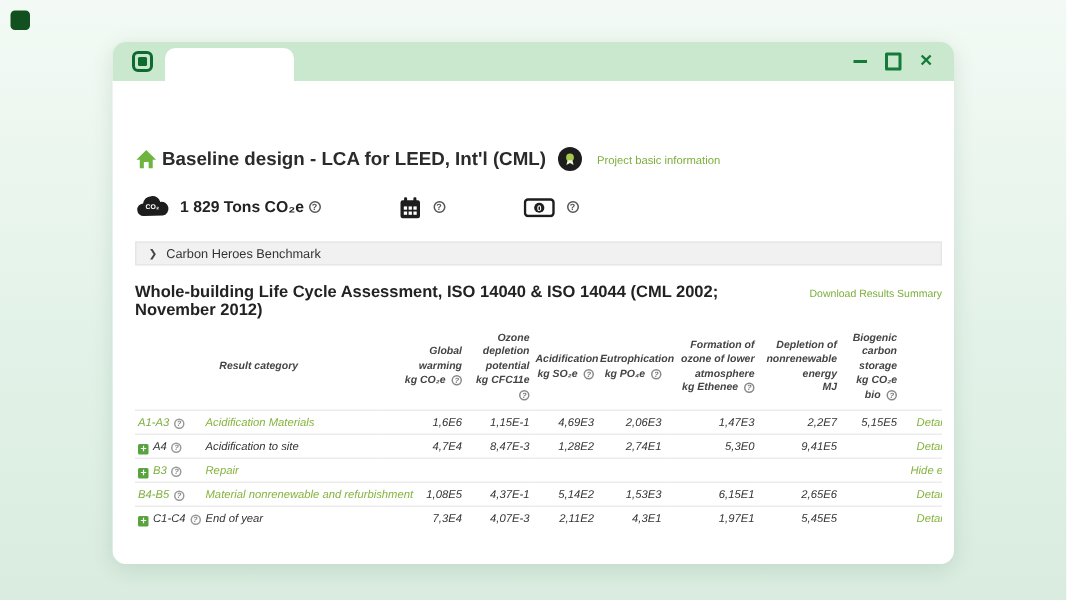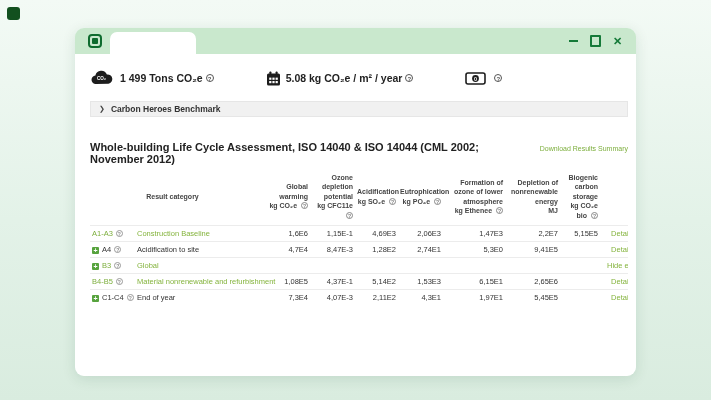--- a/index.html
+++ b/index.html
@@ -45,30 +45,30 @@
        font-size:6px; line-height:8px; text-align:center; color:#555; font-weight:bold;
        vertical-align:super; margin-left:3px; }
   .q::after { content:"?"; }
 
   
   .accordions { margin-top:15px; }
   .acc { height:16px; background:#f1f1f1; border:1px solid #e6e6e6; display:flex;
          align-items:center; padding-left:8px; margin-bottom:4px; cursor:pointer; }
   .acc-ch { font-size:7px; color:#444; margin-right:6px; display:inline-block; }
   .acc-ch.open { transform:rotate(90deg); }
-  .acc-label { font-size:8.5px; font-weight:bold; color:#333; }
-
-  
-  .sec-head { display:flex; align-items:baseline; justify-content:flex-start; margin-top:24px; }
+  .acc-label { font-size:8.5px; font-weight:normal; color:#333; }
+
+  
+  .sec-head { display:flex; align-items:baseline; justify-content:flex-start; margin-top:12px; }
   .sec-title { font-size:11px; font-weight:bold; color:#222; }
   .dl-link { font-size:7px; color:#7cae3c; cursor:pointer; white-space:nowrap; margin-left:10px; }
 
   
   .tbl-wrap { margin-top:4px; overflow:hidden; width:538px; }
-  table { border-collapse:collapse; table-layout:fixed; width:546px; }
+  table { border-collapse:collapse; table-layout:fixed; width:546px;font-style:italic; }
   col.c1{width:45px} col.c2{width:120px} col.c3{width:55px} col.c4{width:45px}
   col.c5{width:43px} col.c6{width:45px} col.c7{width:62px} col.c8{width:55px}
   col.c9{width:40px} col.c10{width:36px}
   th { font-size:7px; font-weight:bold; color:#444; text-align:right; vertical-align:middle;
        padding:4px 2px 5px 2px; line-height:1.35; }
   th.cat { text-align:center; }
   .thq { display:inline-block; width:7px; height:7px; border:1px solid #888; border-radius:50%;
          font-size:5px; line-height:7px; text-align:center; color:#777; font-weight:bold; margin-left:2px; }
   .thq::after { content:"?"; }
   td { font-size:7.5px; color:#333; height:16px; text-align:right; padding:0 2px;
@@ -98,45 +98,57 @@
       <span class="tab"></span>
       <span class="controls">
         <span class="ctl ctl-min"></span>
         <span class="ctl ctl-max"></span>
         <span class="ctl">✕</span>
       </span>
     </div>
 
     <div class="content">
 
+      <div class="app-header">
+        <svg class="home-ic" viewBox="0 0 16 16">
+          <path d="M8 1 L15 8 H12.6 V14 H9.7 V9.6 H6.3 V14 H3.4 V8 H1 Z" fill="#6fb43f"></path>
+        </svg>
+        <span class="page-title">Baseline design - LCA for LEED, Int'l (CML)</span>
+        <span class="badge">
+          <svg width="10" height="10" viewBox="0 0 10 10">
+            <circle cx="5" cy="4" r="2.6" fill="#a5c94f"></circle>
+            <path d="M3.4 5.8 L2.6 9 L5 7.6 L7.4 9 L6.6 5.8 Z" fill="#e9f2d2"></path>
+          </svg>
+        </span>
+        <span class="proj-link">Project basic information</span>
+      </div>
 
       <div class="metrics">
         <div class="metric">
           <svg class="m-ic" width="25" height="16" viewBox="0 0 25 16">
             <path d="M6 14 a4.2 4.2 0 0 1 -.6 -8.4 a6 6 0 0 1 11.5 -1 a4.6 4.6 0 0 1 1.6 9.1 Z" fill="#1d1d1d"></path>
             <text x="11.5" y="9.5" font-size="4.6" font-weight="bold" fill="#fff" text-anchor="middle" font-family="Liberation Sans, sans-serif">CO₂</text>
           </svg>
-          <span class="m-text">1 499 Tons CO₂e</span>
+          <span class="m-text">1 829 Tons CO₂e</span>
           <span class="q"></span>
         </div>
         <div class="metric">
           <svg class="m-ic" width="15" height="15" viewBox="0 0 15 15">
             <rect x="1" y="2.5" width="13" height="12" rx="1.5" fill="#1d1d1d"></rect>
             <rect x="3.4" y="0.5" width="2" height="3.4" rx="0.8" fill="#1d1d1d"></rect>
             <rect x="9.6" y="0.5" width="2" height="3.4" rx="0.8" fill="#1d1d1d"></rect>
             <g fill="#fff">
               <rect x="3.2" y="6.6" width="2.2" height="2.2"></rect>
                 <rect x="6.4" y="6.6" width="2.2" height="2.2"></rect>
                 <rect x="9.6" y="6.6" width="2.2" height="2.2"></rect>
               <rect x="3.2" y="10" width="2.2" height="2.2"></rect>
                 <rect x="6.4" y="10" width="2.2" height="2.2"></rect>
                 <rect x="9.6" y="10" width="2.2" height="2.2"></rect>
             </g>
           </svg>
-          <span class="m-text">5.08 kg CO₂e / m² / year</span>
           <span class="q"></span>
         </div>
         <div class="metric">
           <svg class="m-ic" width="21" height="13" viewBox="0 0 21 13">
             <rect x="1" y="1" width="19" height="11" rx="2" fill="none" stroke="#1d1d1d" stroke-width="1.6"></rect>
             <circle cx="10.5" cy="6.5" r="3.4" fill="#1d1d1d"></circle>
             <text x="10.5" y="8.6" font-size="5.4" font-weight="bold" fill="#fff" text-anchor="middle" font-family="Liberation Sans, sans-serif">0</text>
           </svg>
           <span class="q"></span>
         </div>
@@ -202,21 +214,21 @@
                   <div>kg CO₂e bio <span class="thq"></span></div>
                 </th>
                 <th>
                   <div></div>
                 </th>
               </tr>
             </thead>
           <tbody id="tbody">
               <tr>
                 <td class="code g">A1-A3<span class="rq"></span></td>
-                <td class="cat lnk">Construction Baseline</td>
+                <td class="cat lnk">Acidification Materials</td>
                 <td>1,6E6</td>
                 <td>1,15E-1</td>
                 <td>4,69E3</td>
                 <td>2,06E3</td>
                 <td>1,47E3</td>
                 <td>2,2E7</td>
                 <td>5,15E5</td>
                 <td class="act lnk">Details</td>
               </tr>
               <tr>
@@ -226,21 +238,21 @@
                 <td>8,47E-3</td>
                 <td>1,28E2</td>
                 <td>2,74E1</td>
                 <td>5,3E0</td>
                 <td>9,41E5</td>
                 <td></td>
                 <td class="act lnk">Details</td>
               </tr>
               <tr>
                 <td class="code g"><span class="plus"></span>B3<span class="rq"></span></td>
-                <td class="cat lnk">Global</td>
+                <td class="cat lnk">Repair</td>
                 <td></td>
                 <td></td>
                 <td></td>
                 <td></td>
                 <td></td>
                 <td></td>
                 <td></td>
                 <td class="act lnk">Hide empty</td>
               </tr>
               <tr>

